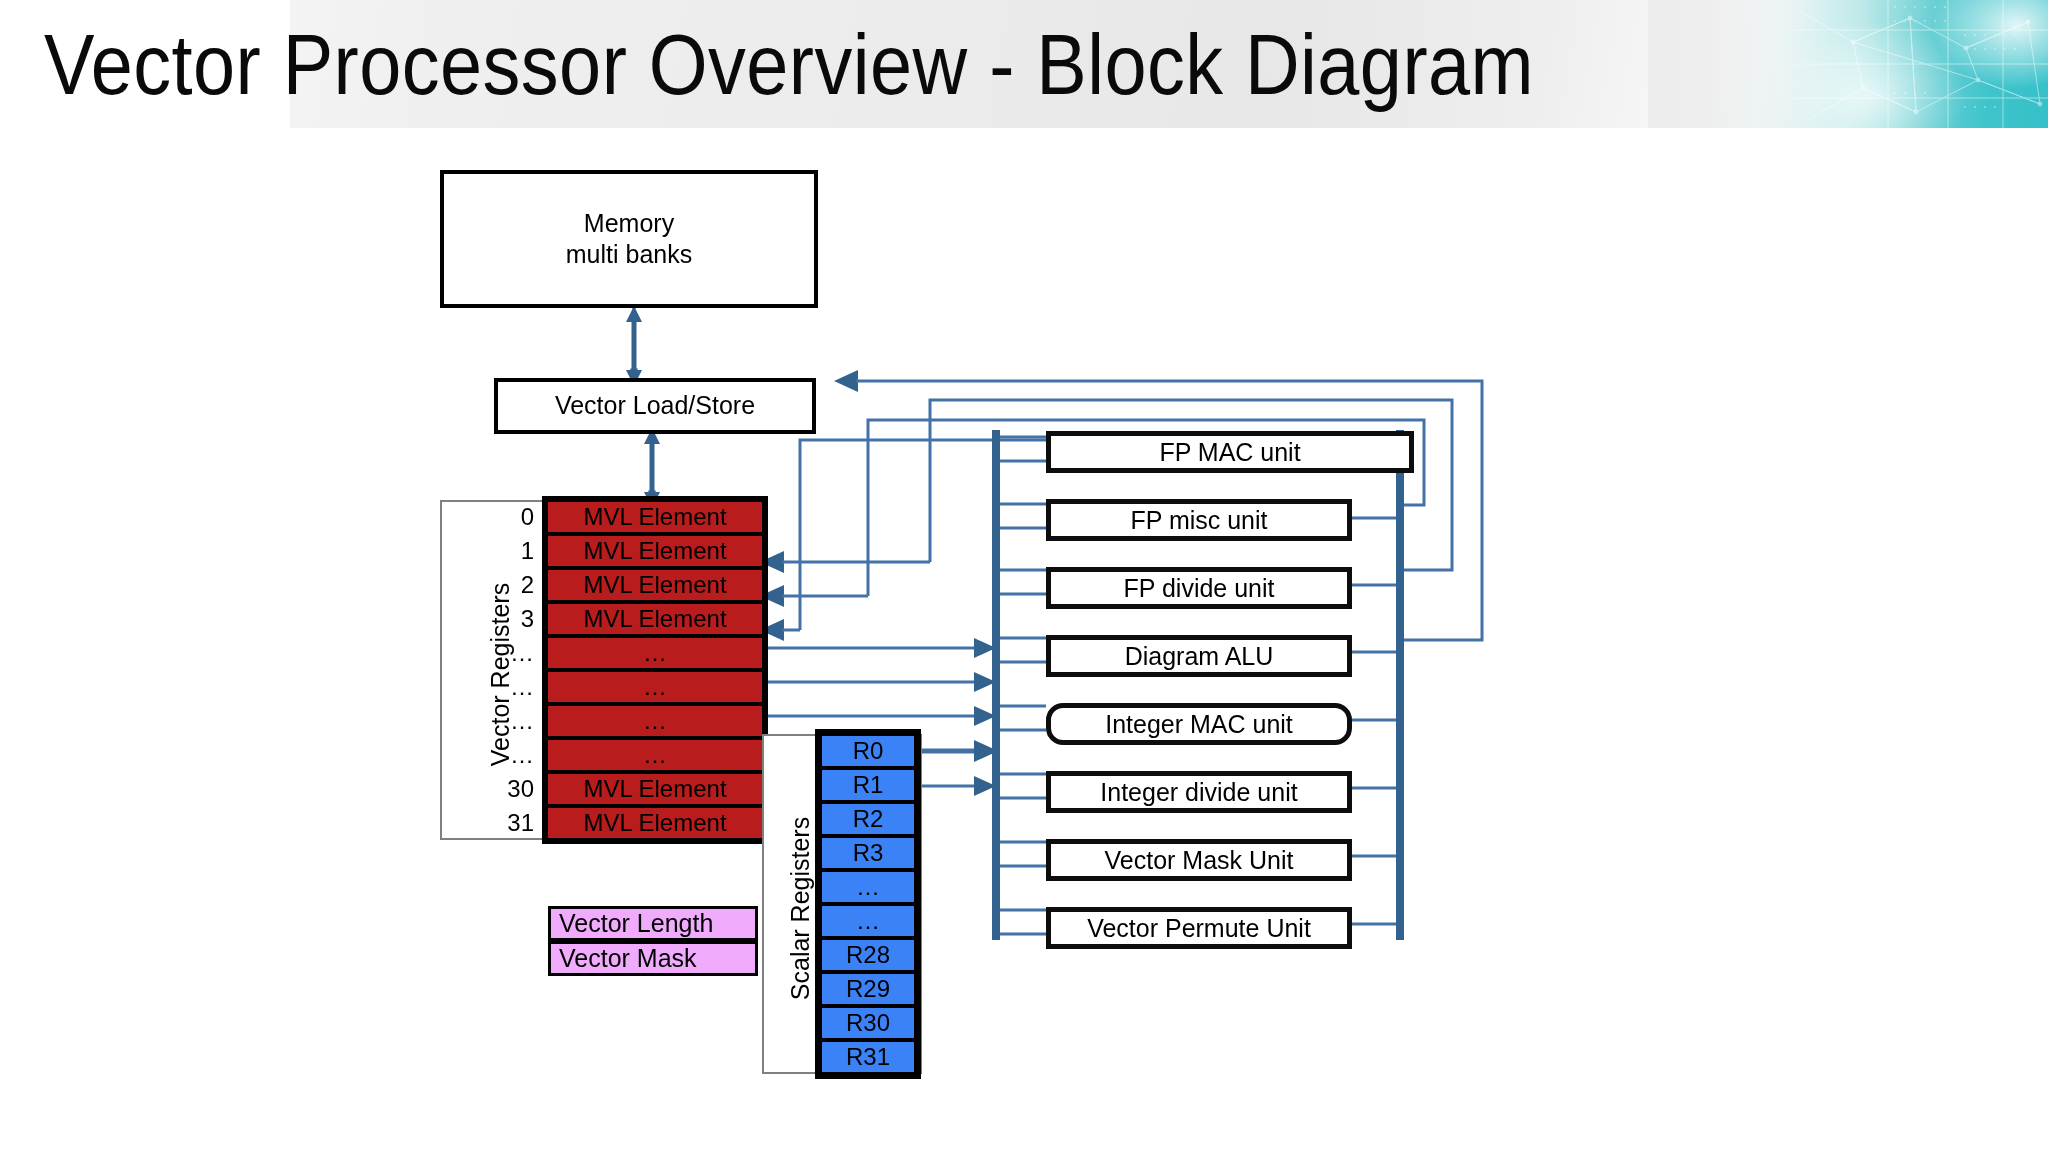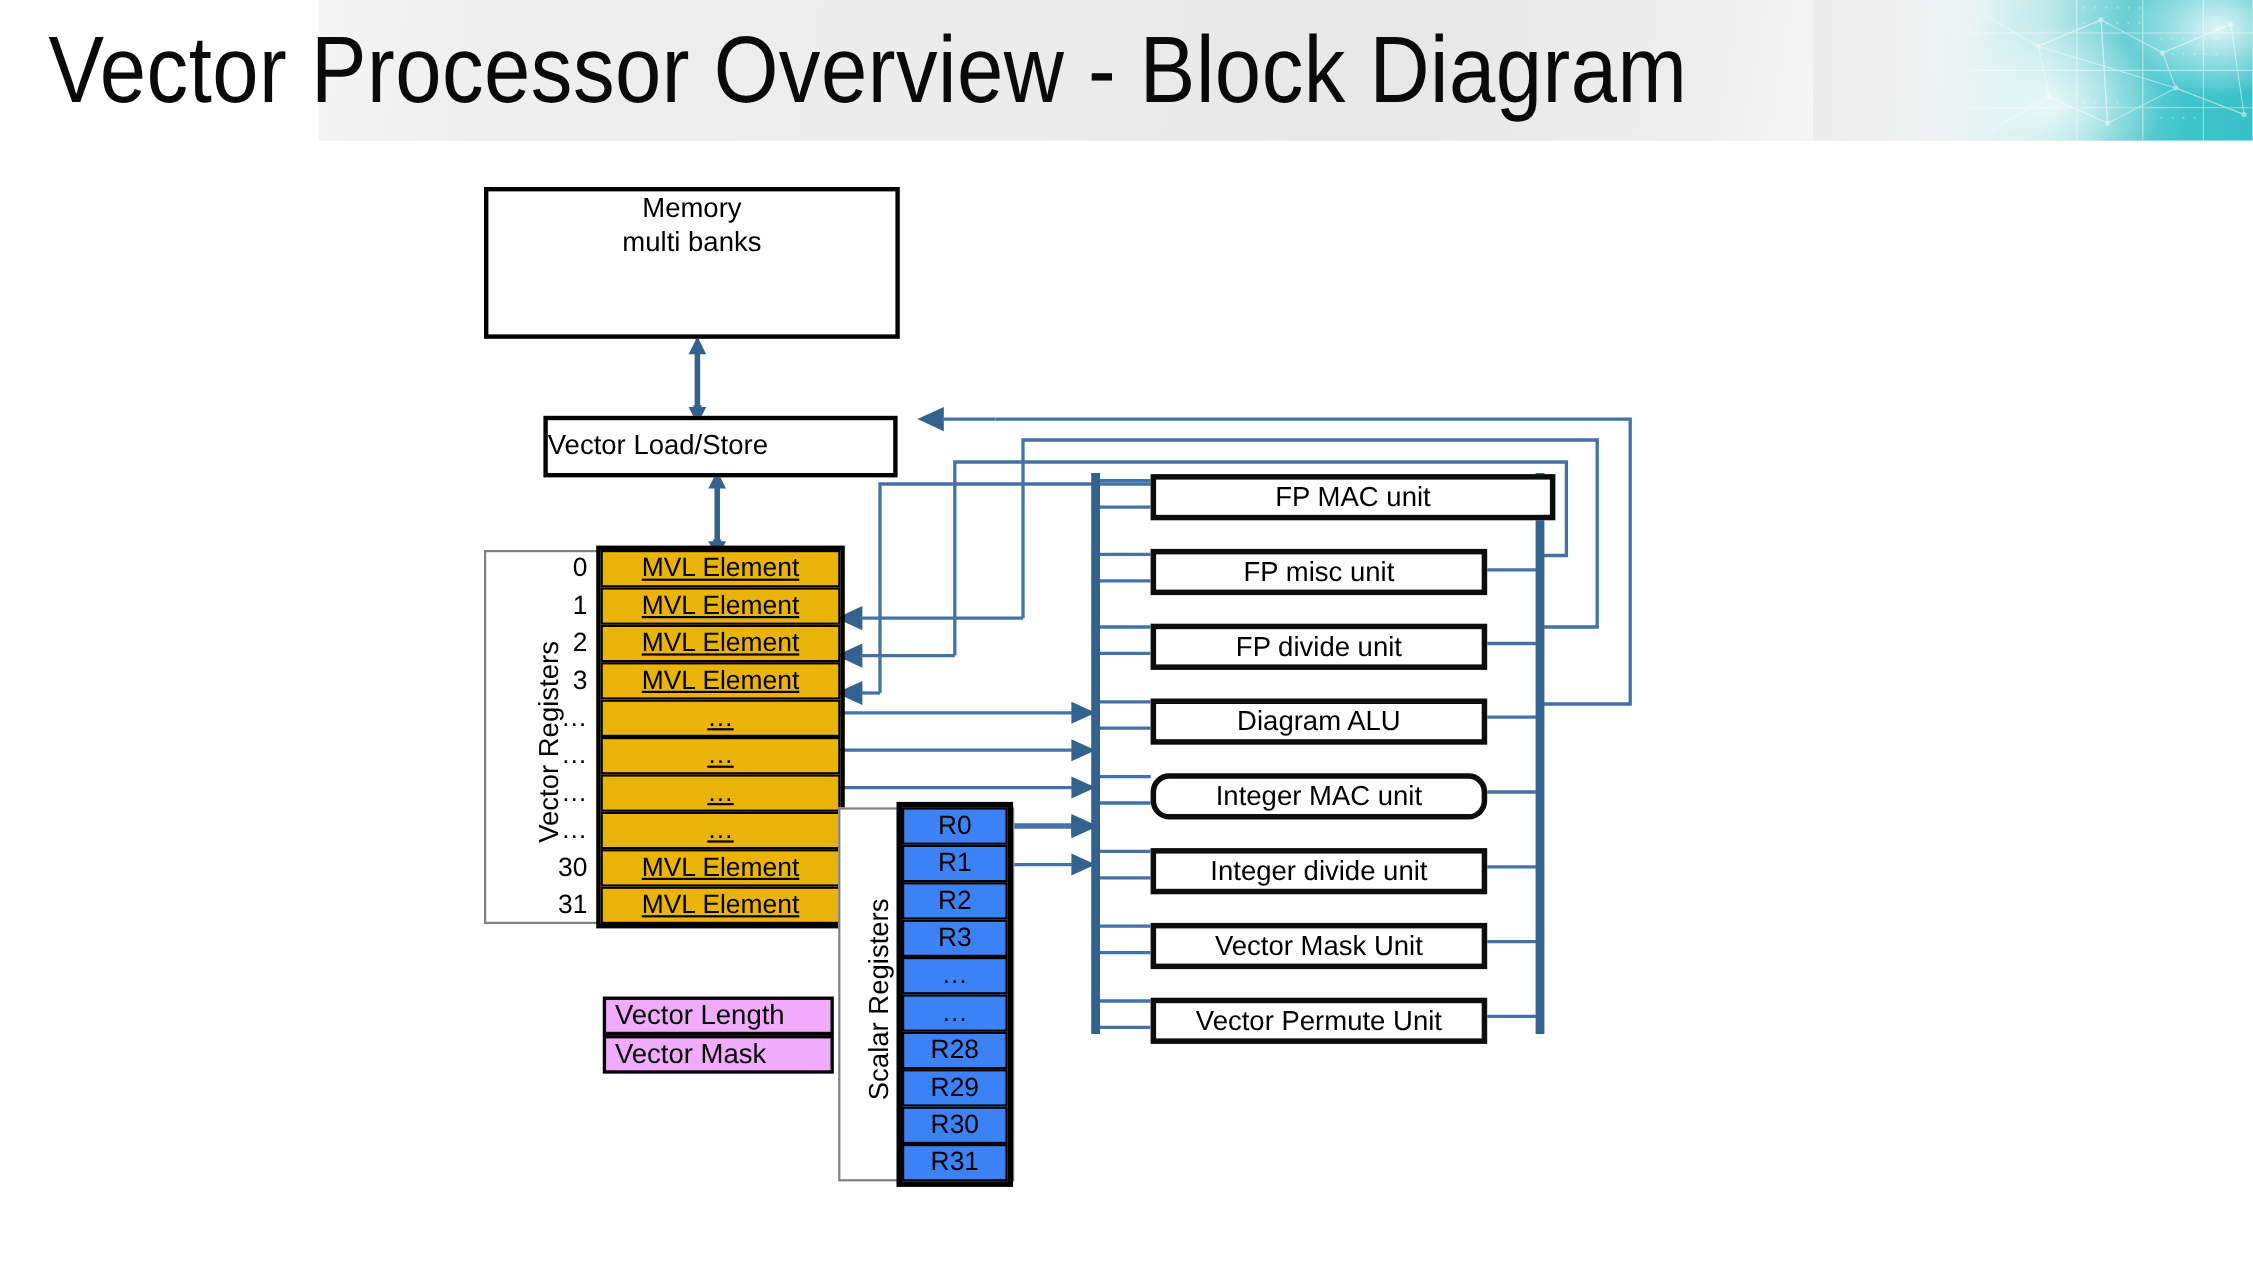--- a/index.html
+++ b/index.html
@@ -43,36 +43,36 @@
     font-family: "Liberation Sans Narrow", "Liberation Sans", sans-serif;
     font-size: 86px; line-height: 112px; font-weight: 400;
     color: #0a0a0a; white-space: nowrap;
     transform: scaleX(.88); transform-origin: left center;
     letter-spacing: .5px;
   }
 
   
   .blk {
     position: absolute; background: #ffffff; border: 4px solid #000;
-    display: flex; align-items: center; 
+    display: flex; align-items: center; justify-content: center;
     font-size: 25px; color: #000; text-align: center; line-height: 1.25;
   }
   .thinbox {
     position: absolute; background: #ffffff; border: 2px solid #808080;
   }
   .unit {
     position: absolute; background: #ffffff; border: 5px solid #0d0d0d;
     display: flex; align-items: center; justify-content: center;
     font-size: 25px; color: #000;
   }
   .regcell {
     position: absolute; display:flex; align-items:center; justify-content:center;
     font-size: 24px; color:#000; border: 2px solid #000;
   }
-  .vcell { background: #eab308; text-decoration: underline; }
+  .vcell { background: #b91c1c; }
   .scell { background: #3b82f6; }
   .rowlabel {
     position: absolute; display:flex; align-items:center; justify-content:flex-end;
     font-size: 24px; color:#000;
   }
   .vlabel {
     position:absolute; font-size: 25px; color:#000; white-space: nowrap;
     transform-origin: center center;
   }
   .vmbox {

